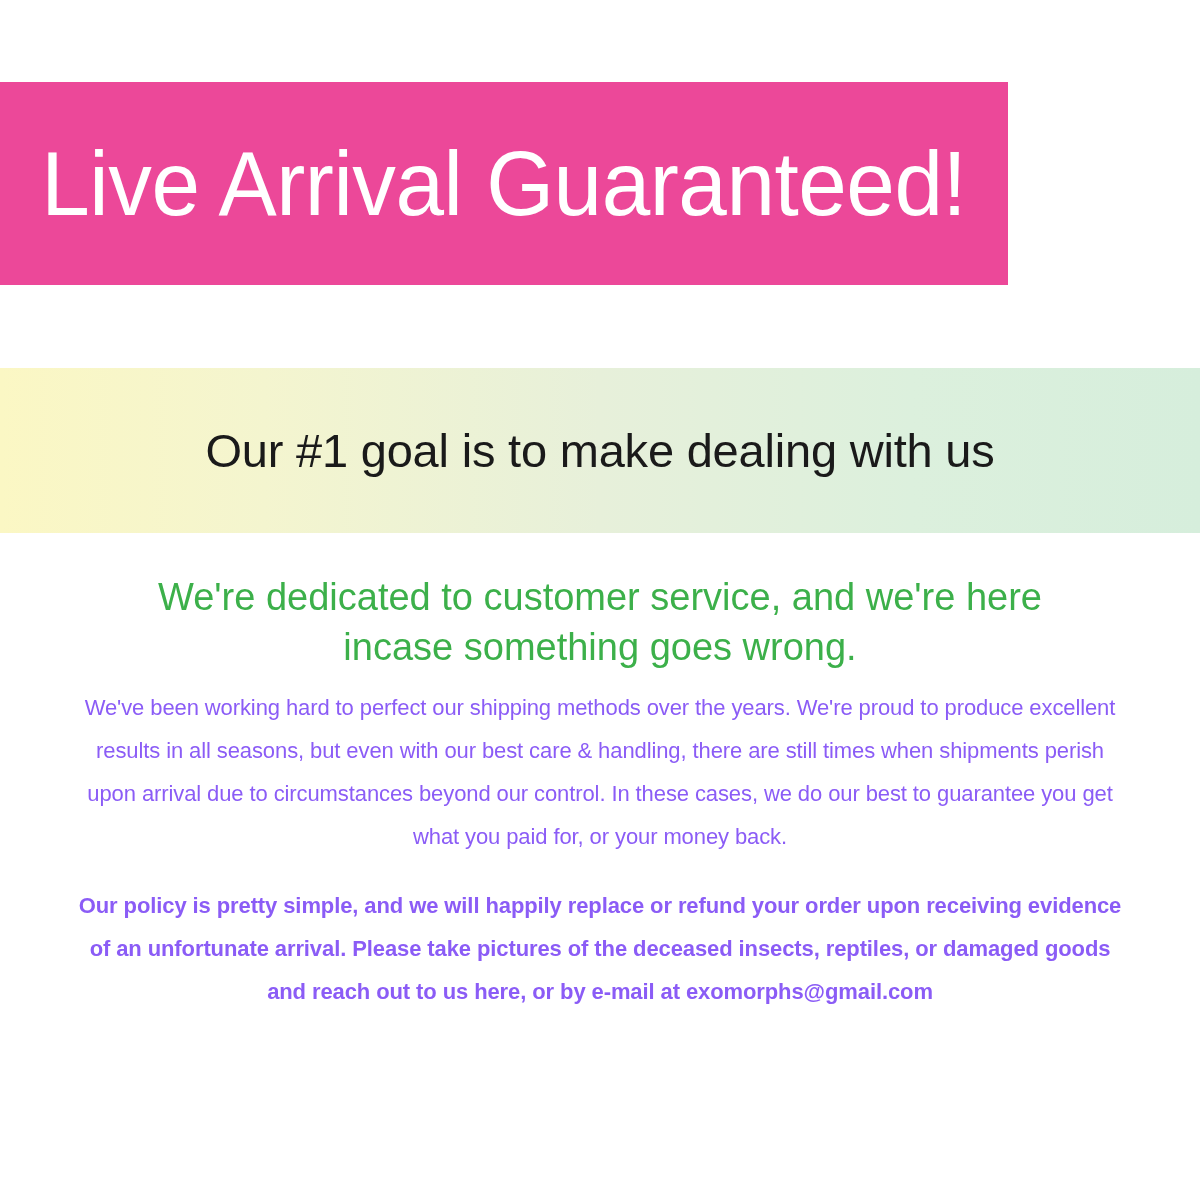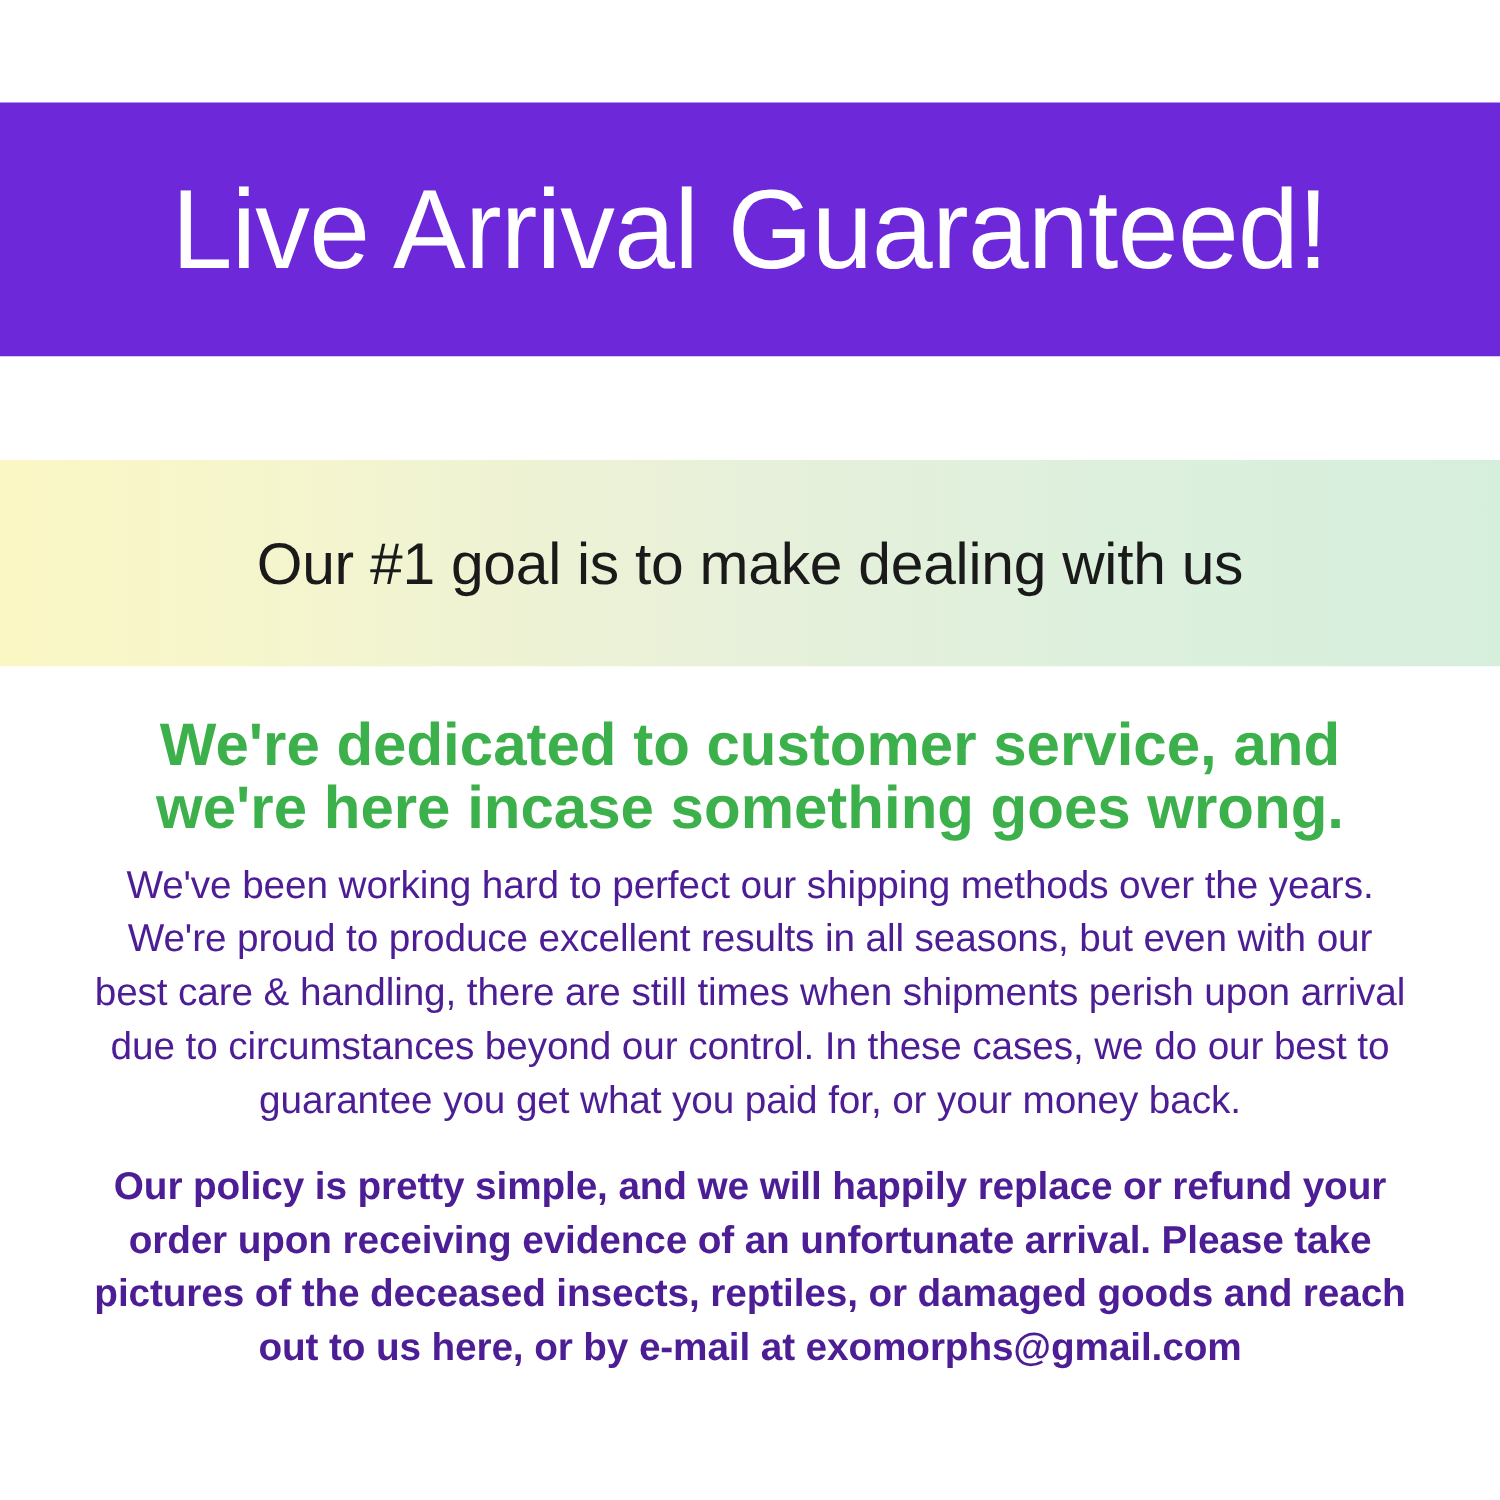--- a/index.html
+++ b/index.html
@@ -20,23 +20,23 @@
     width: 1200px;
     height: 1200px;
     background: #ffffff;
   }
 
   
   .hero-banner {
     position: absolute;
     left: 0;
     top: 82px;
-    width: 1200px;
+    width: 1008px;
     height: 203px;
-    background: #6d28d9;
+    background: #ec4899;
     display: flex;
     align-items: center;
     justify-content: center;
   }
   .hero-title {
     font-family: "Liberation Sans", sans-serif;
     font-size: 90px;
     line-height: 1;
     font-weight: 400;
     color: #ffffff;
@@ -72,33 +72,33 @@
   
   .body-content {
     position: absolute;
     left: 70px;
     top: 572px;
     width: 1060px;
     text-align: center;
   }
   .subhead {
     font-family: "Liberation Sans", sans-serif;
-    font-size: 48px;
+    font-size: 38px;
     line-height: 50px;
-    font-weight: 700;
+    font-weight: 400;
     color: #3cb04a;
     margin: 0 auto 14px auto;
     max-width: 960px;
   }
   .para {
     font-family: "Liberation Sans", sans-serif;
-    font-size: 31px;
+    font-size: 22px;
     line-height: 43px;
     font-weight: 400;
-    color: #4c1d95;
+    color: #8b5cf6;
     margin: 0;
     letter-spacing: -0.1px;
   }
   .para + .para {
     margin-top: 26px;
     font-weight: bold;
   }
 </style>
 </head>
 <body>

